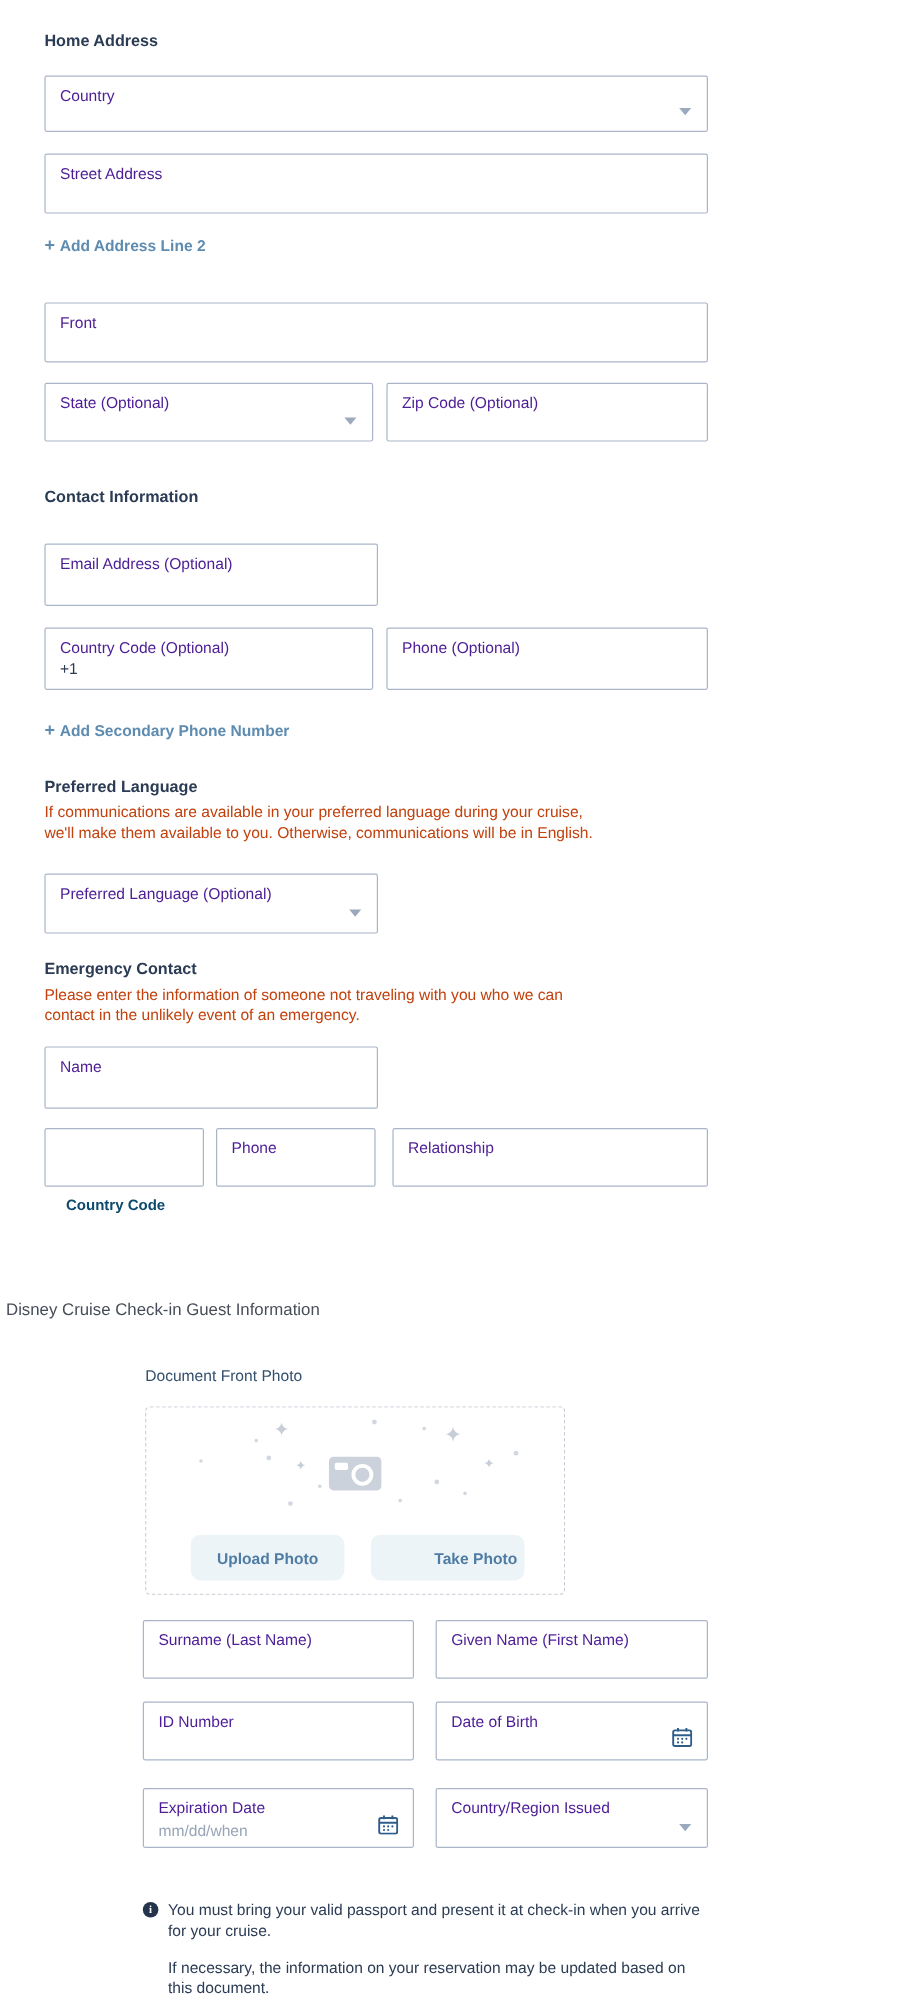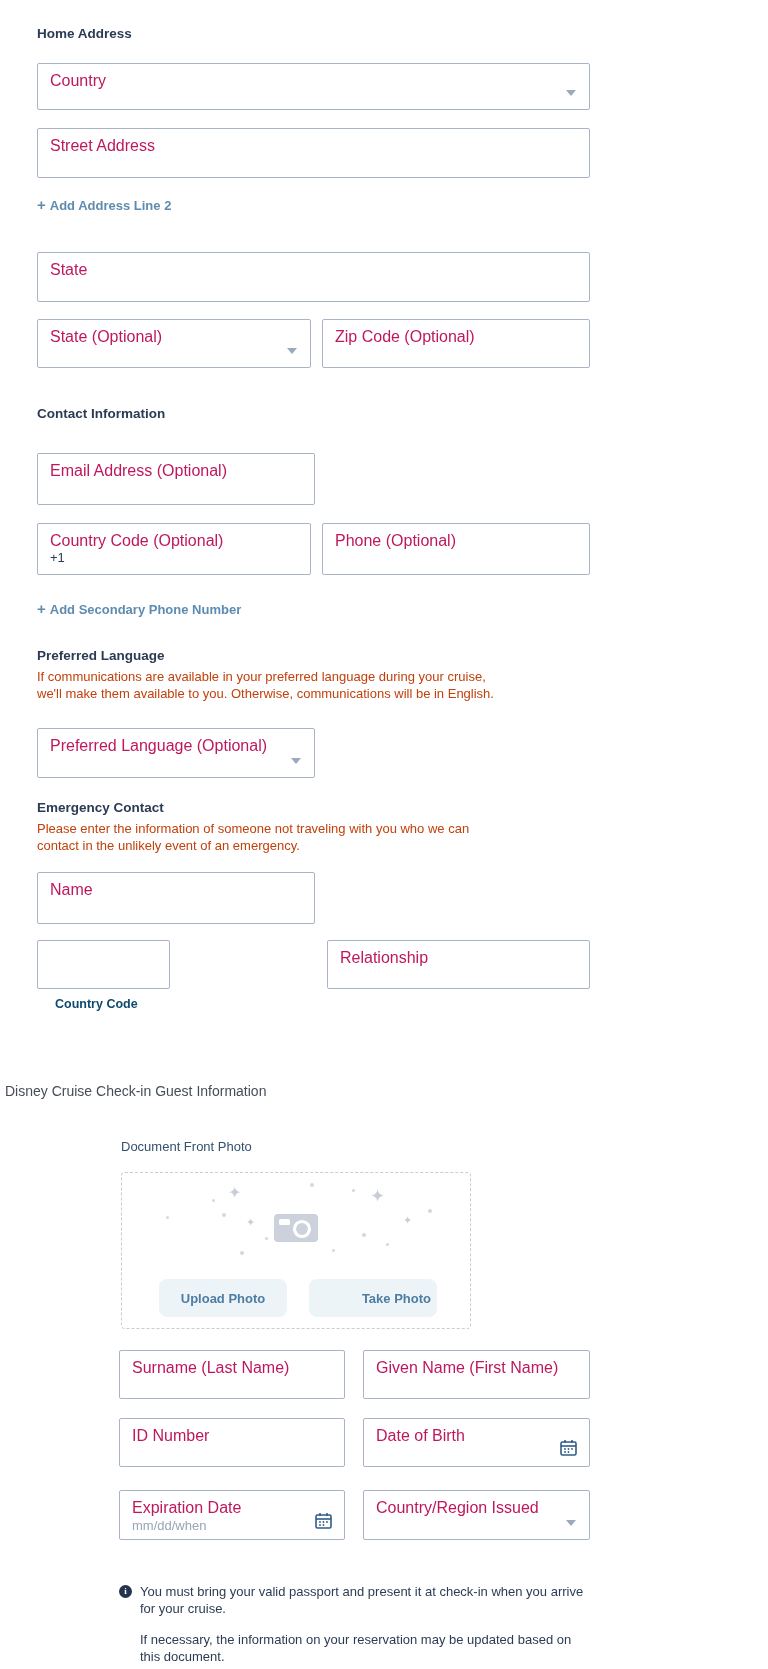--- a/index.html
+++ b/index.html
@@ -8,21 +8,21 @@
     font-family:"Liberation Sans", sans-serif;color:#2b3b54;
   }
   .abs{position:absolute;}
   .h{font-size:13.5px;font-weight:bold;color:#2b3b54;}
   .desc{font-size:13px;line-height:17px;color:#c2410c;white-space:pre-line;}
   .field{
     position:absolute;background:#fff;border:1px solid #a9b5c7;border-radius:2px;
     box-sizing:border-box;
   }
   .field .label{
-    position:absolute;top:8px;left:12px;font-size:16px;color:#be185d;white-space:nowrap;
+    position:absolute;top:8px;left:12px;font-size:13px;color:#4c1d95;white-space:nowrap;
   }
   .field .value{
     position:absolute;top:26px;left:12px;font-size:13px;color:#2b3b54;
   }
   .field .ghost{
     position:absolute;top:27px;left:12px;font-size:13px;color:#97a5b7;
   }
   .chev{
     position:absolute;right:13px;bottom:13px;width:0;height:0;
     border-left:5px solid transparent;border-right:5px solid transparent;
@@ -67,21 +67,21 @@
 
   <div class="field" style="left:37px;top:128px;width:553px;height:50px;">
     <span class="label">Street Address</span>
   </div>
 
   <div class="link" style="left:37px;top:196px;">
     <span class="plus">+</span><span>Add Address Line 2</span>
   </div>
 
   <div class="field" style="left:37px;top:252px;width:553px;height:50px;">
-    <span class="label">State</span>
+    <span class="label">Front</span>
   </div>
 
   <div class="field" style="left:37px;top:319px;width:274px;height:49px;">
     <span class="label">State (Optional)</span>
     <span class="chev"></span>
   </div>
   <div class="field" style="left:322px;top:319px;width:268px;height:49px;">
     <span class="label">Zip Code (Optional)</span>
   </div>
 
@@ -114,20 +114,23 @@
 
   <div class="abs h" style="left:37px;top:800px;">Emergency Contact</div>
   <div class="abs desc" style="left:37px;top:820px;width:520px;">Please enter the information of someone not traveling with you who we can
 contact in the unlikely event of an emergency.</div>
 
   <div class="field" style="left:37px;top:872px;width:278px;height:52px;">
     <span class="label">Name</span>
   </div>
 
   <div class="field" style="left:37px;top:940px;width:133px;height:49px;"></div>
+  <div class="field" style="left:180px;top:940px;width:133px;height:49px;">
+    <span class="label">Phone</span>
+  </div>
   <div class="field" style="left:327px;top:940px;width:263px;height:49px;">
     <span class="label">Relationship</span>
   </div>
   <div class="under-label" style="left:55px;top:997px;">Country Code</div>
 
   <div class="doc-title" style="left:5px;top:1083px;">Disney Cruise Check-in Guest Information</div>
 
   <div class="photo-label" style="left:121px;top:1139px;">Document Front Photo</div>
 
   <div class="dashed" style="left:121px;top:1172px;width:350px;height:157px;">

